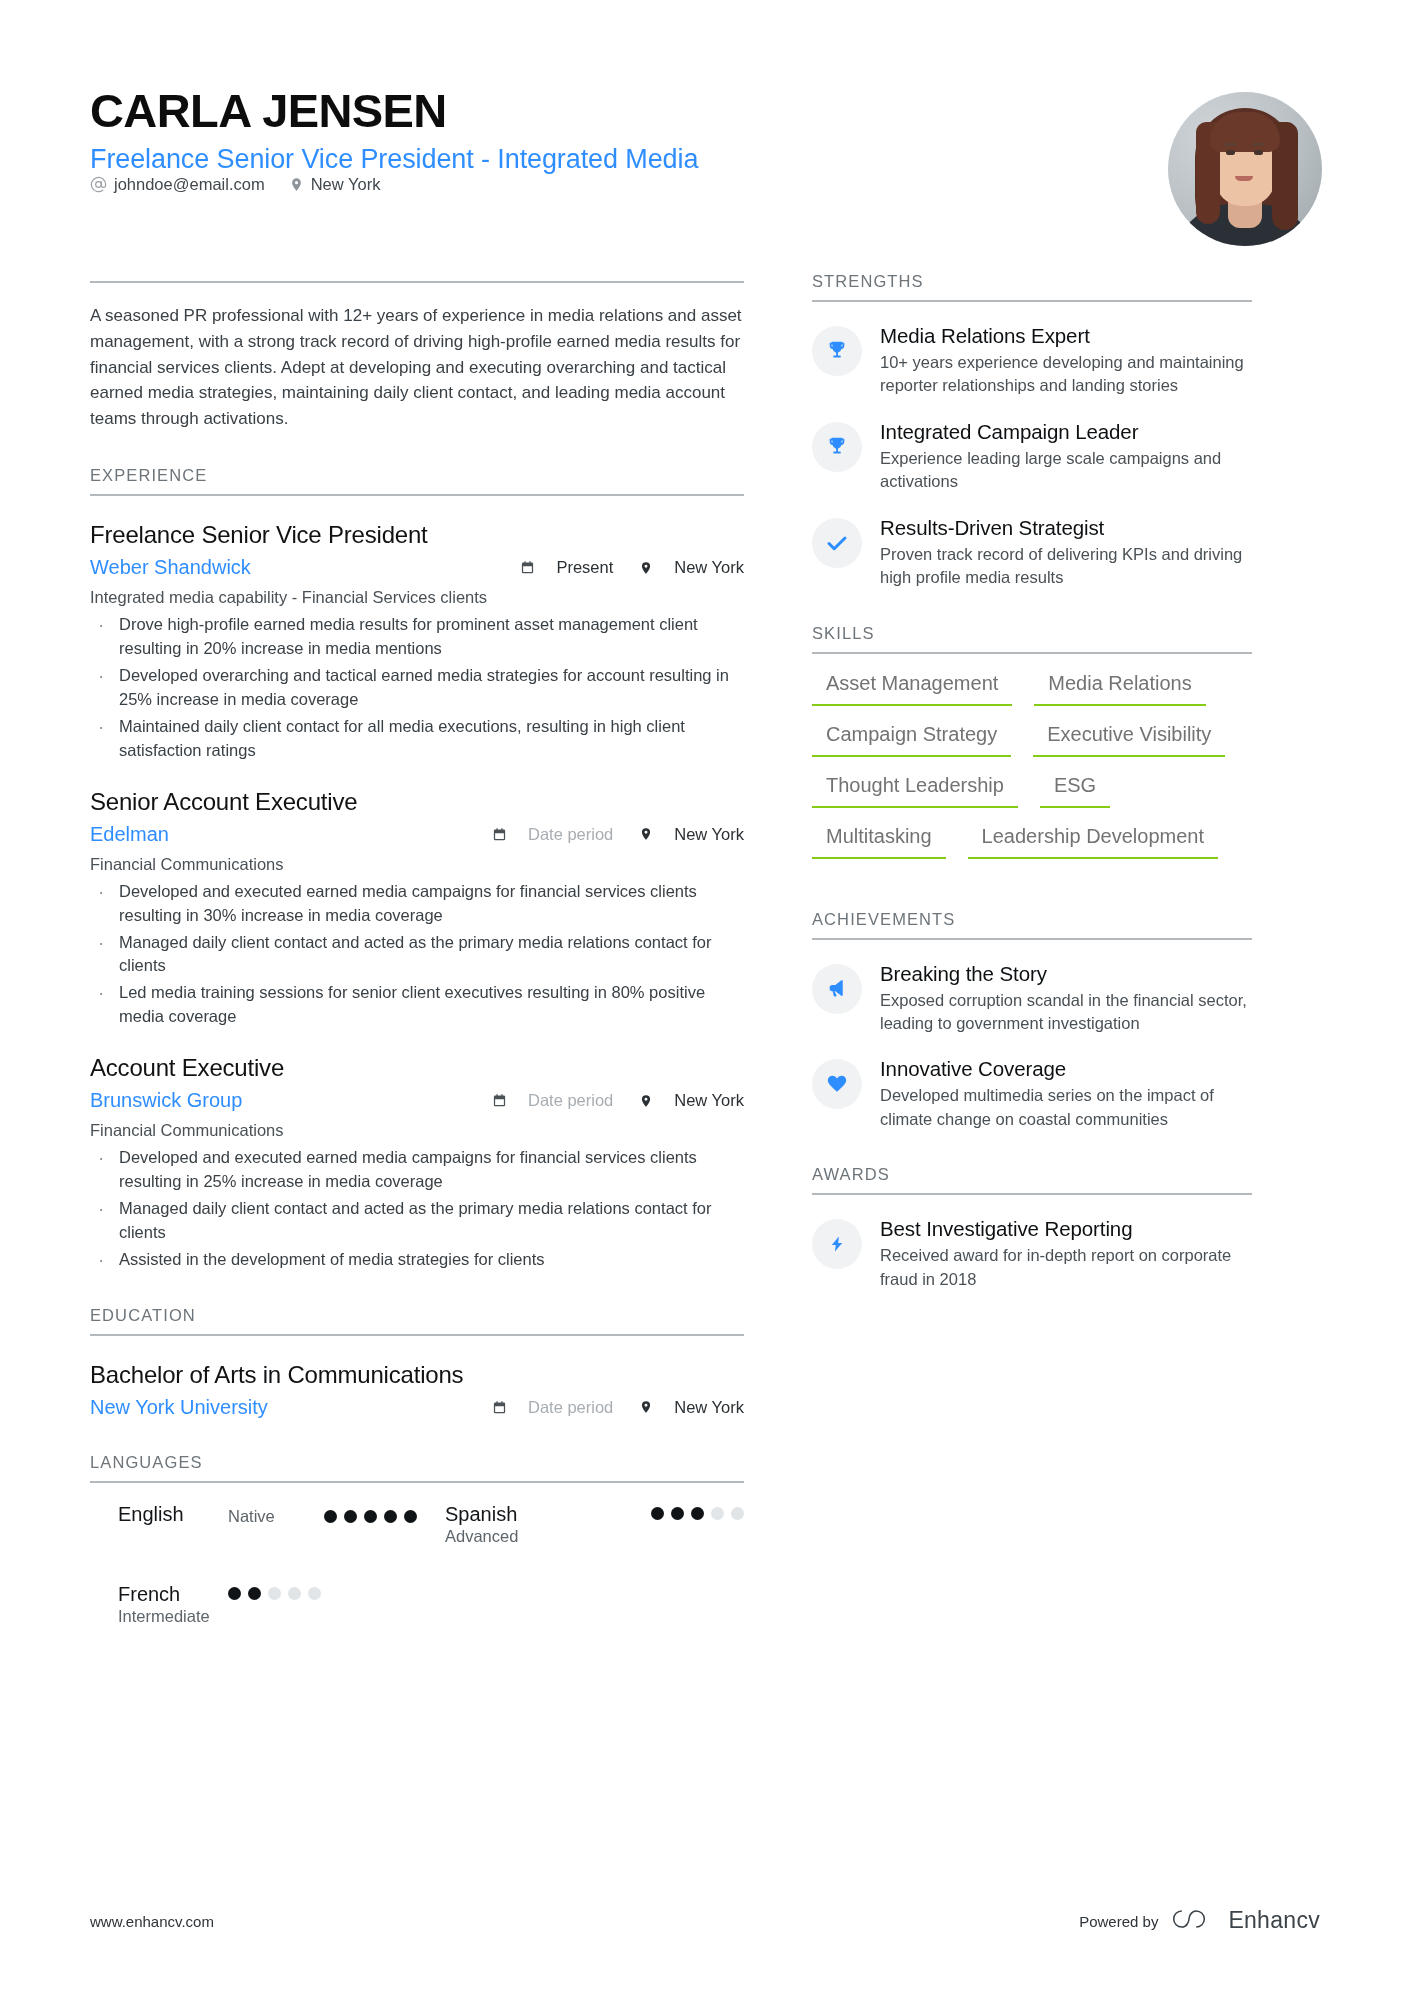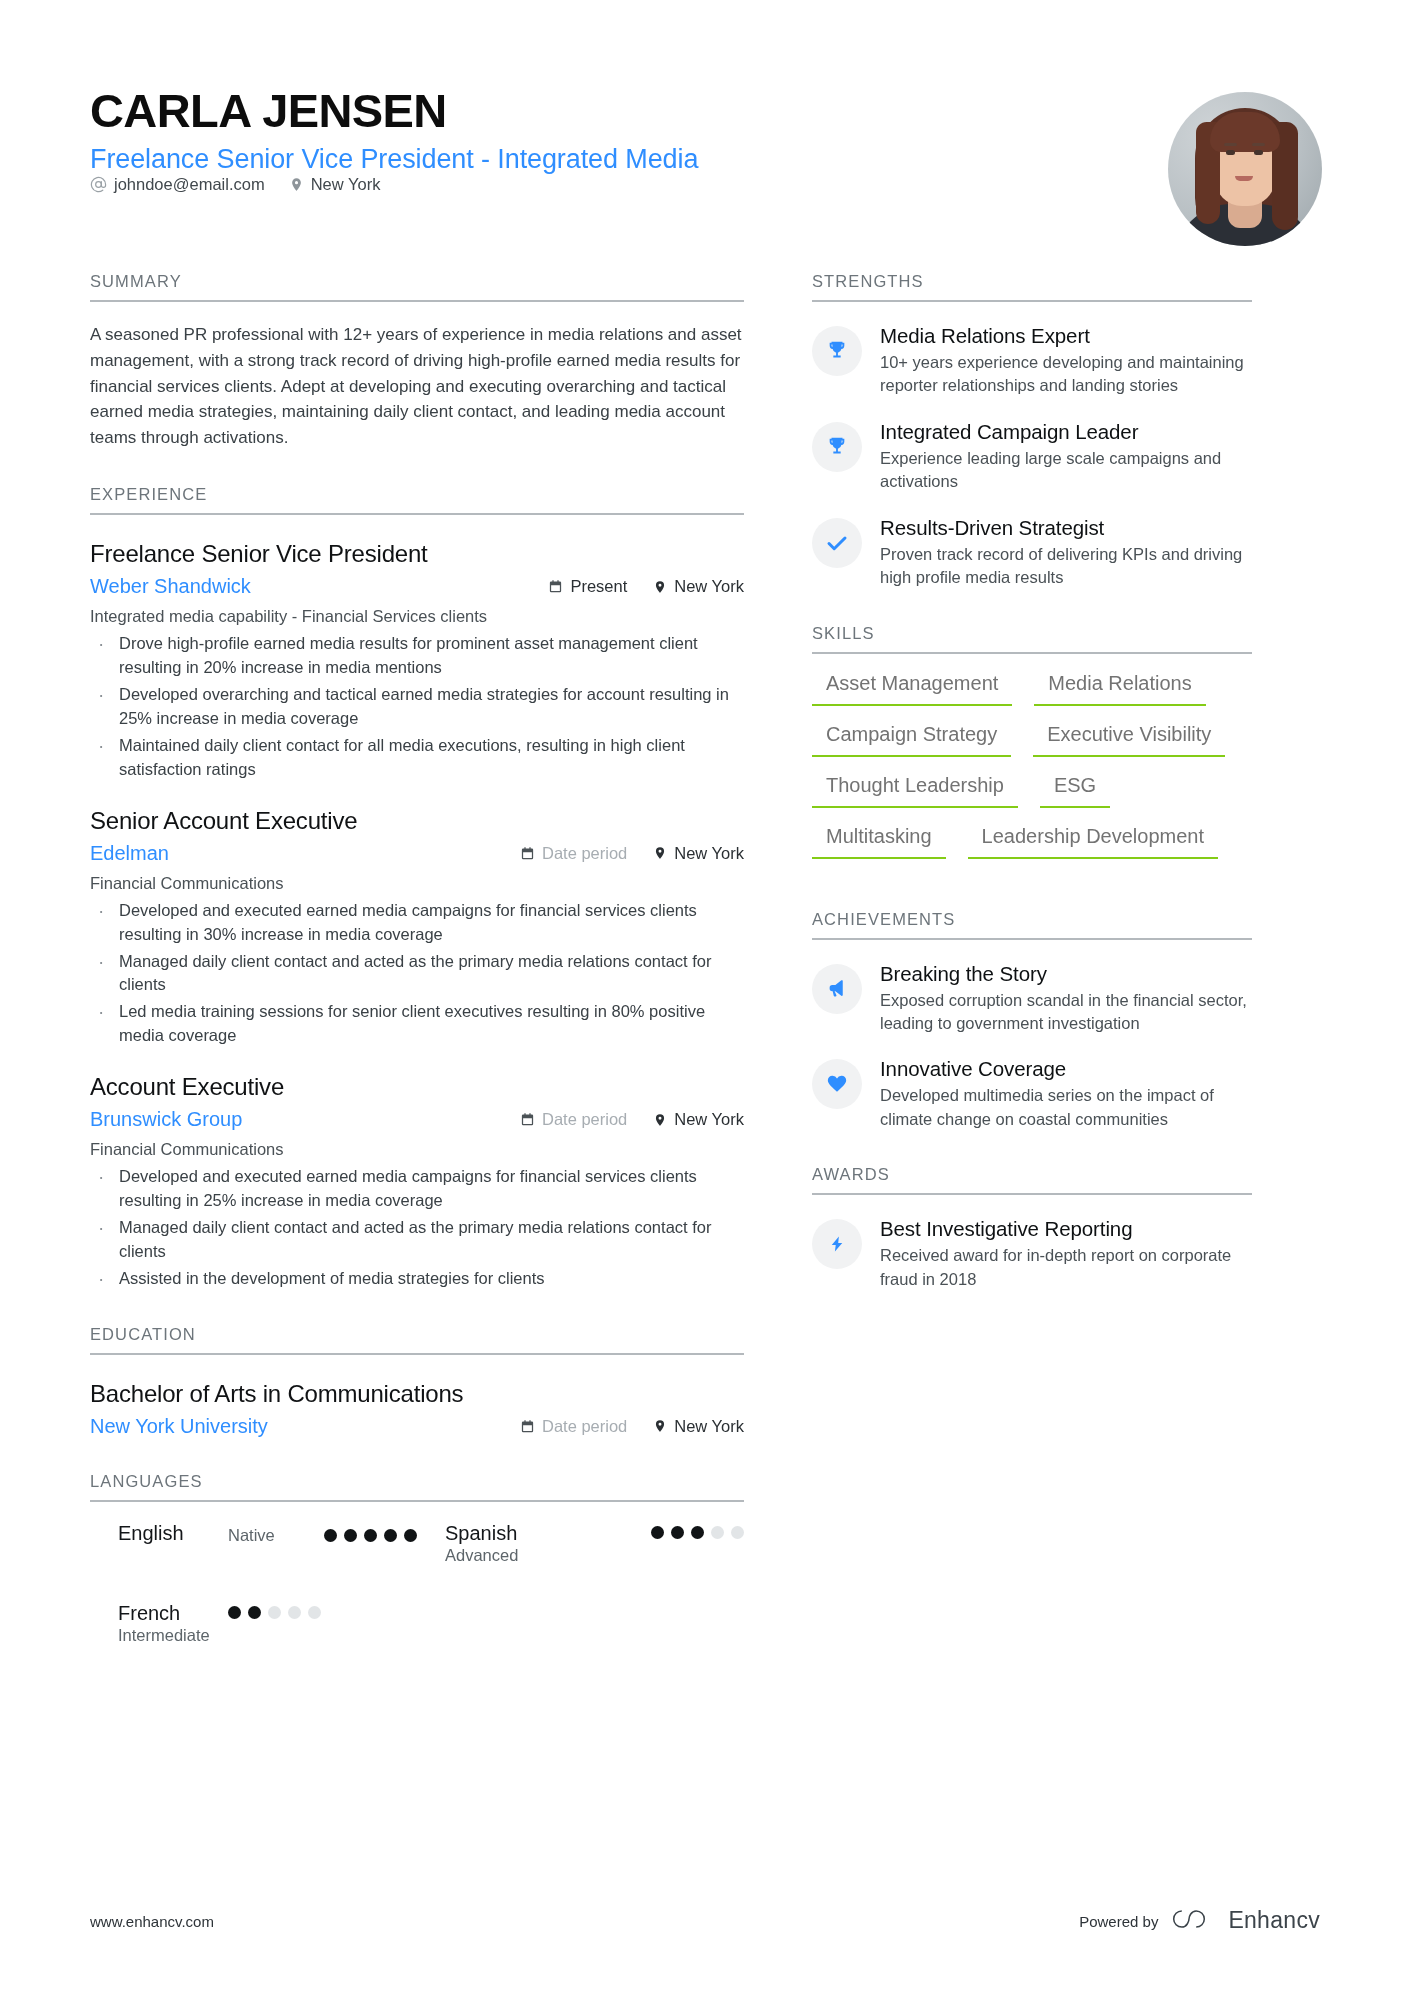--- a/index.html
+++ b/index.html
@@ -135,21 +135,21 @@
     margin-top: 7px;
   }
   .entry-org {
     font-size: 20px;
     color: #2f8eff;
     flex: 1 1 auto;
   }
   .meta-bit {
     display: flex;
     align-items: center;
-    gap: 7px;
+    gap: 21px;
     font-size: 16.5px;
     color: #6b7277;
     margin-left: 26px;
   }
   .meta-bit.dark { color: #2b3034; }
   .meta-bit.muted { color: #a7adb2; }
   .meta-bit svg { display: block; flex: none; }
   .entry-sub {
     font-size: 16.5px;
     color: #4a5156;
@@ -308,21 +308,20 @@
         <div class="mouth"></div>
       </div>
     </div>
   </div>
 
   <div class="body-cols">
 
     <div class="col-left">
 
       <div class="section">
-        <div class="sec-title">SUMMARY</div>
         <div class="sec-rule"></div>
         <div class="summary-text">A seasoned PR professional with 12+ years of experience in media relations and asset management, with a strong track record of driving high-profile earned media results for financial services clients. Adept at developing and executing overarching and tactical earned media strategies, maintaining daily client contact, and leading media account teams through activations.</div>
       </div>
 
       <div class="section">
         <div class="sec-title">EXPERIENCE</div>
         <div class="sec-rule"></div>
 
         <div class="entry">
           <div class="entry-title">Freelance Senior Vice President</div>

